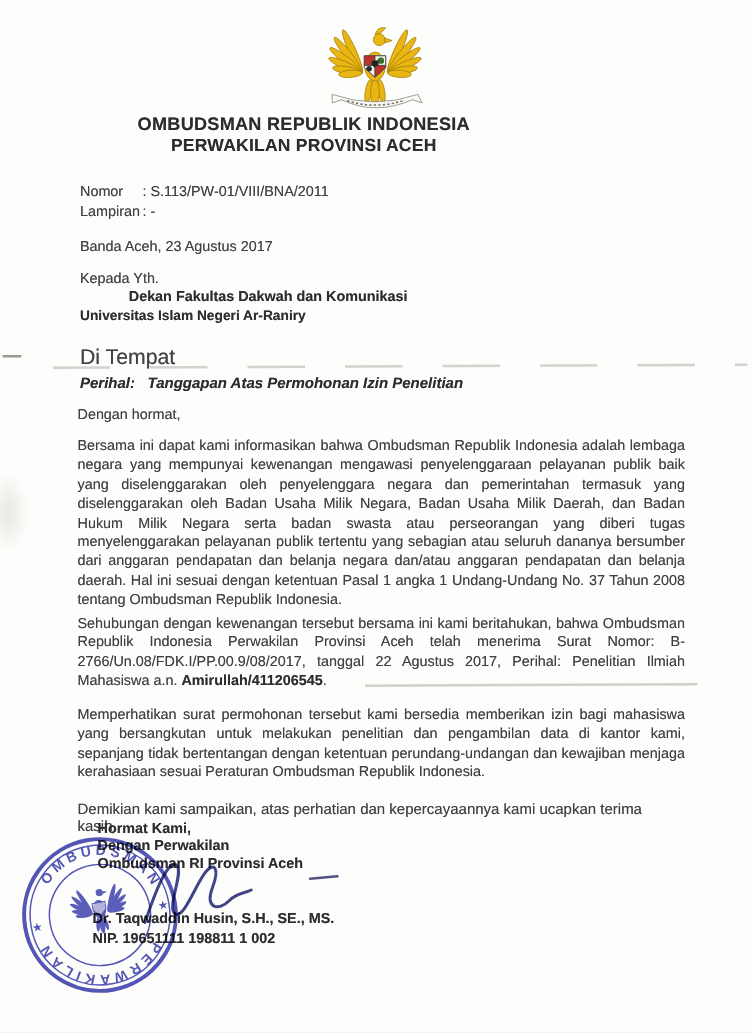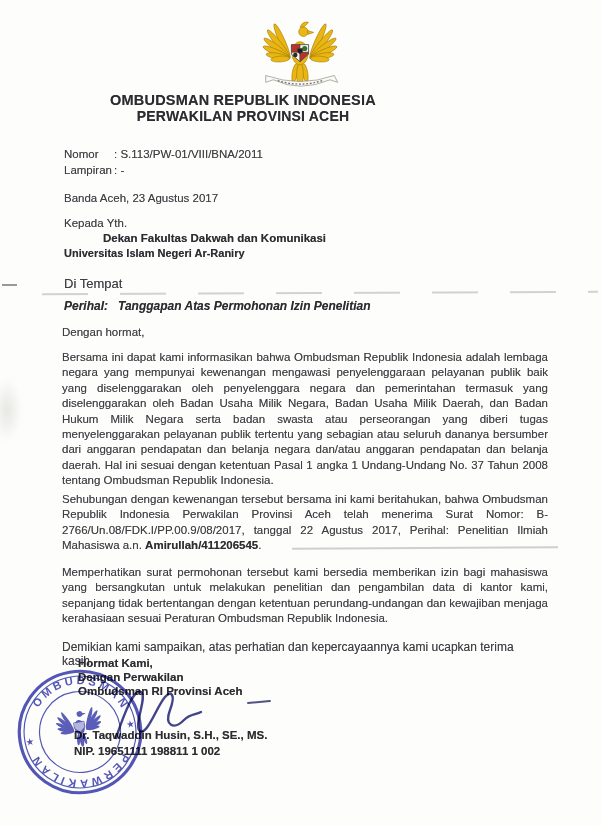--- a/index.html
+++ b/index.html
@@ -25,21 +25,21 @@
   
   .refs{left:64px;top:146px;font-size:11.5px;line-height:16px;}
   .refrow{display:flex;}
   .reflabel{width:50px;}
   .dateline{left:64px;top:192px;font-size:11.5px;}
 
   
   .kepada{left:64px;top:217px;font-size:11.5px;}
   .rcp1{left:64px;top:232px;font-size:11.5px;font-weight:bold;color:#2d2c31;padding-left:39px;}
   .rcp2{left:64px;top:247px;font-size:11px;font-weight:bold;color:#2d2c31;}
-  .ditempat{left:64px;top:276px;font-size:13px;}
+  .ditempat{left:64px;top:276px;font-size:17px;}
 
   .crease{left:42px;top:292px;width:556px;height:2px;opacity:.55;transform:rotate(-.25deg);
     background:repeating-linear-gradient(90deg,rgba(110,110,105,.55) 0 46px,rgba(110,110,105,0) 46px 78px);}
   .crease-tick{left:2px;top:284px;width:15px;height:2px;background:#9a9a94;}
 
   .subject{left:64px;top:299px;font-size:12px;font-weight:bold;font-style:italic;color:#2c2b30;}
   .subject .gap{display:inline-block;width:10px;}
 
   
   .salut{left:62px;top:326px;font-size:11.5px;}

